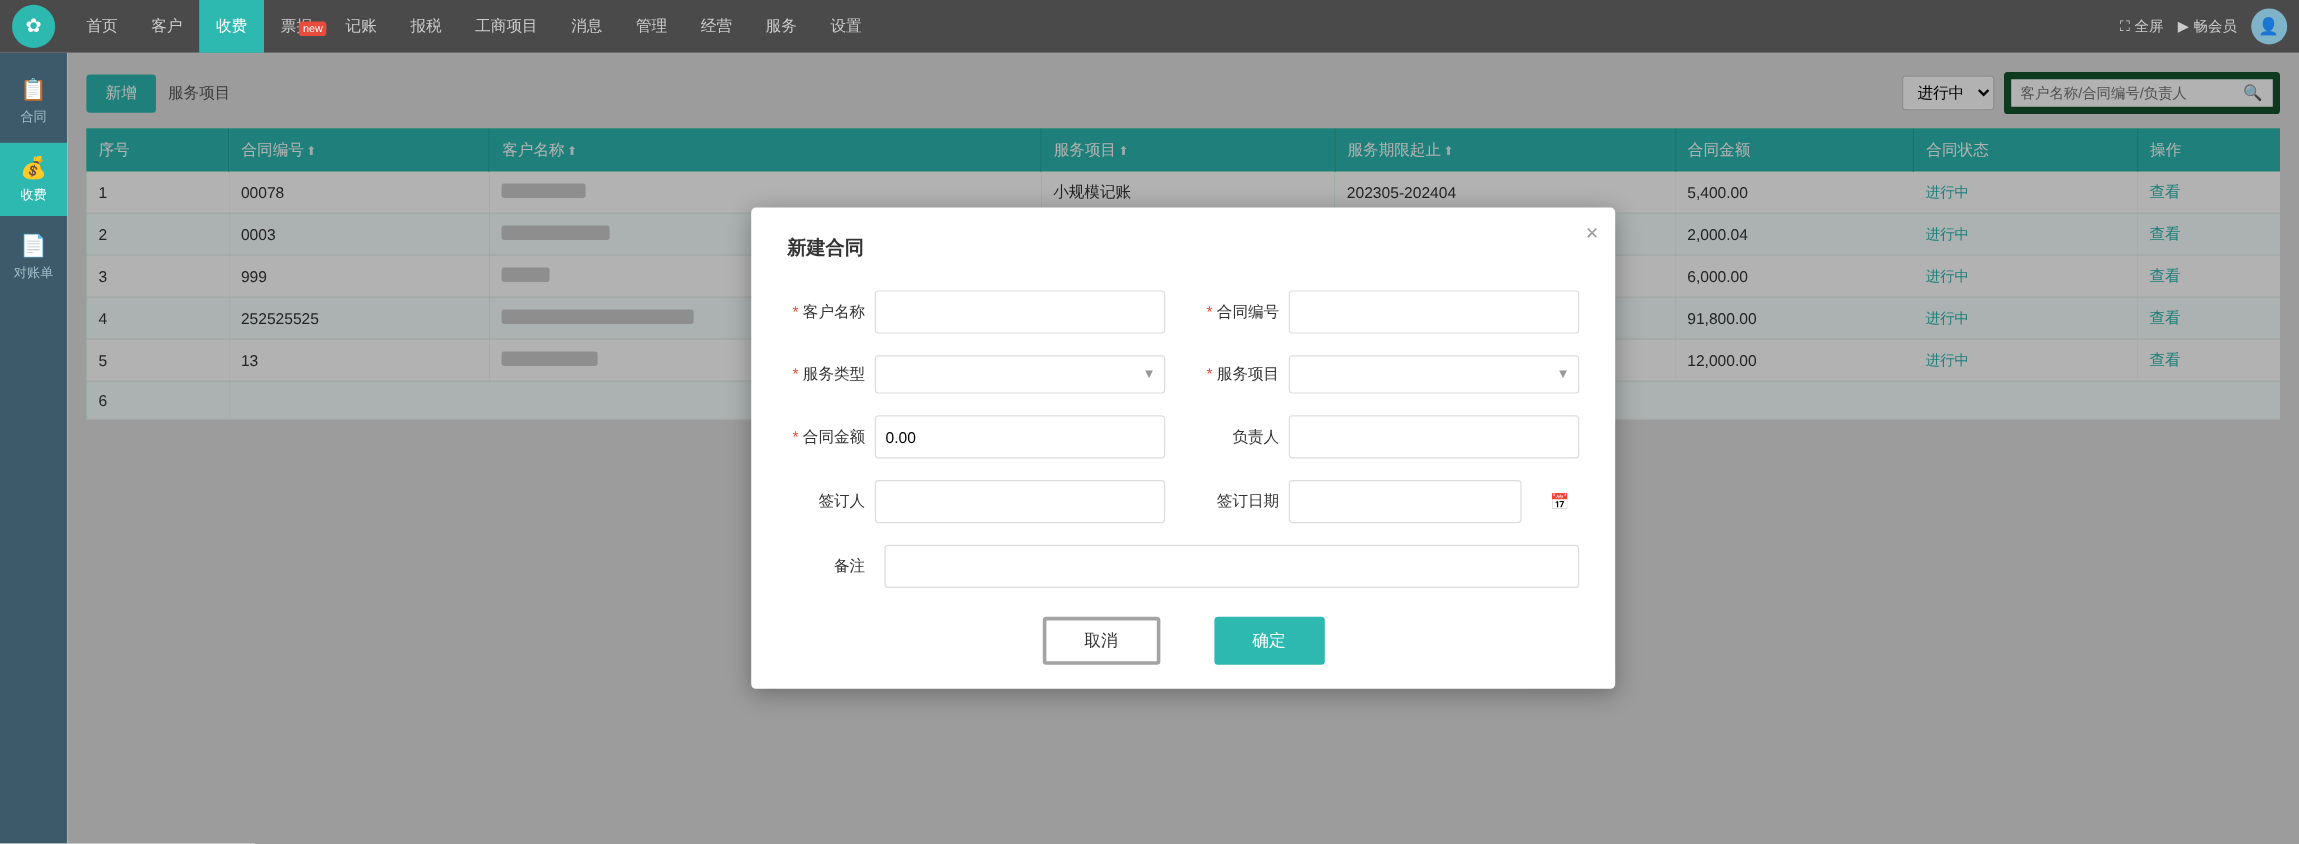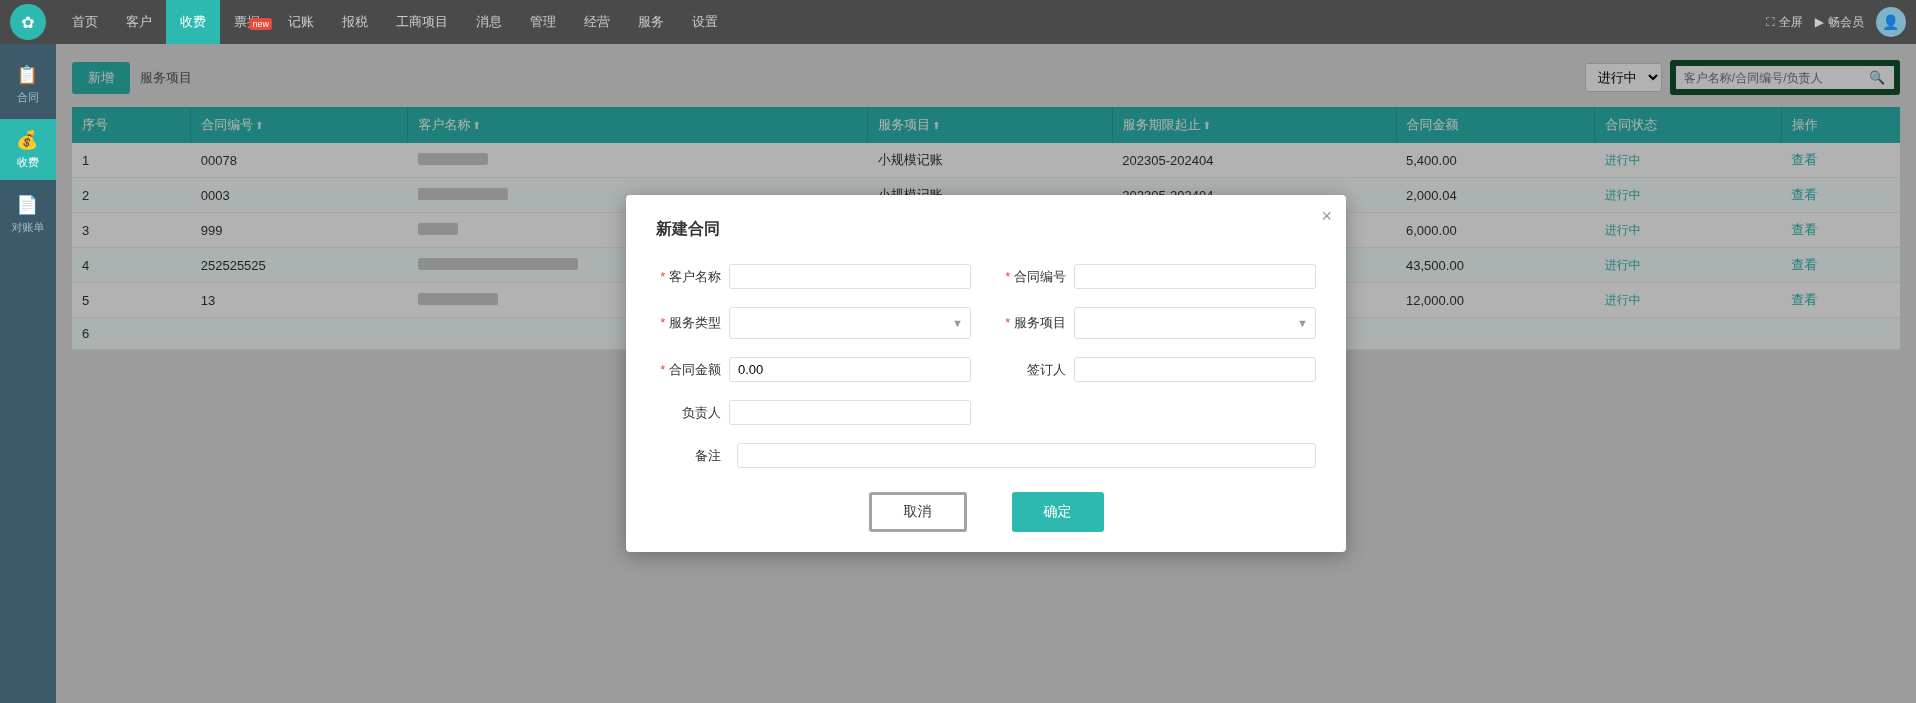--- a/index.html
+++ b/index.html
@@ -157,21 +157,21 @@
       display: flex; align-items: center; gap: 8px;
     }
     .form-label {
       font-size: 13px; color: #333; width: 65px; text-align: right; flex-shrink: 0;
     }
     .form-label.required::before {
       content: '* '; color: #e74c3c;
     }
     .form-input {
       flex: 1; padding: 6px 8px; border: 1px solid #ddd; border-radius: 3px;
-      font-size: 13px; outline: none; height: 25px;
+      font-size: 13px; outline: none; height: 36px;
     }
     .form-select-wrap {
       flex: 1; position: relative;
     }
     .form-select {
       width: 100%; padding: 6px 28px 6px 8px; border: 1px solid #ddd;
       border-radius: 3px; font-size: 13px; appearance: none;
       background: white; cursor: pointer; height: 32px; outline: none;
     }
     .select-arrow {
@@ -338,21 +338,21 @@
           <td>6,000.00</td>
           <td><span class="status-tag">进行中</span></td>
           <td><span class="table-link">查看</span></td>
         </tr>
         <tr>
           <td>4</td>
           <td>252525525</td>
           <td><span class="blurred-text" style="width:160px"></span></td>
           <td>一般纳税人...</td>
           <td>201807-202403</td>
-          <td>43,500.00</td>
+          <td>91,800.00</td>
           <td><span class="status-tag">进行中</span></td>
           <td><span class="table-link">查看</span></td>
         </tr>
         <tr>
           <td>5</td>
           <td>13</td>
           <td><span class="blurred-text" style="width:80px"></span></td>
           <td>小规模记账</td>
           <td>202303-202402</td>
           <td>12,000.00</td>
@@ -395,27 +395,34 @@
               <select class="form-select"></select>
               <span class="select-arrow">▼</span>
             </div>
           </div>
 
           <div class="form-row">
             <span class="form-label required">合同金额</span>
             <input type="text" class="form-input" value="0.00" style="">
           </div>
           <div class="form-row">
+            <span class="form-label">负责人</span>
+            <input type="text" class="form-input" style="">
+          </div>
+
+          <div class="form-row">
             <span class="form-label">签订人</span>
             <input type="text" class="form-input" style="">
           </div>
-
-          <div class="form-row">
-            <span class="form-label">负责人</span>
-            <input type="text" class="form-input" style="">
+          <div class="form-row">
+            <span class="form-label">签订日期</span>
+            <div class="date-wrap">
+              <input type="text" class="form-input" style="">
+              <span class="date-icon">📅</span>
+            </div>
           </div>
 
           <div class="form-note-row">
             <span class="form-label">备注</span>
             <input type="text" class="form-input" style="flex: 1 1 0%;">
           </div>
         </div>
 
         <div class="dialog-footer">
           <button class="btn-cancel">取消</button>

